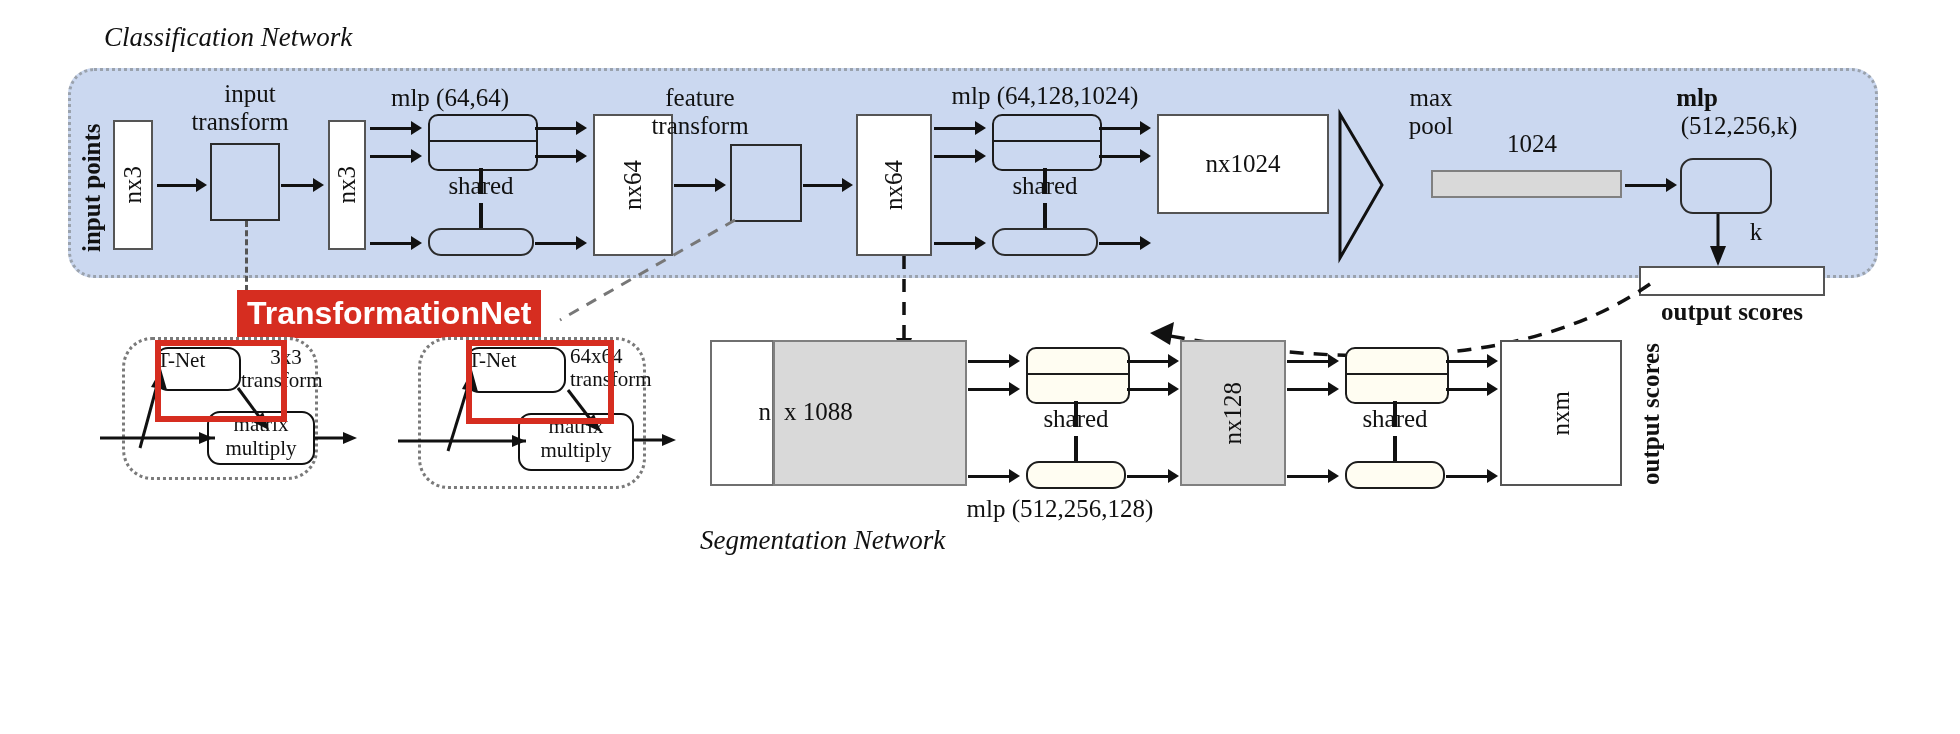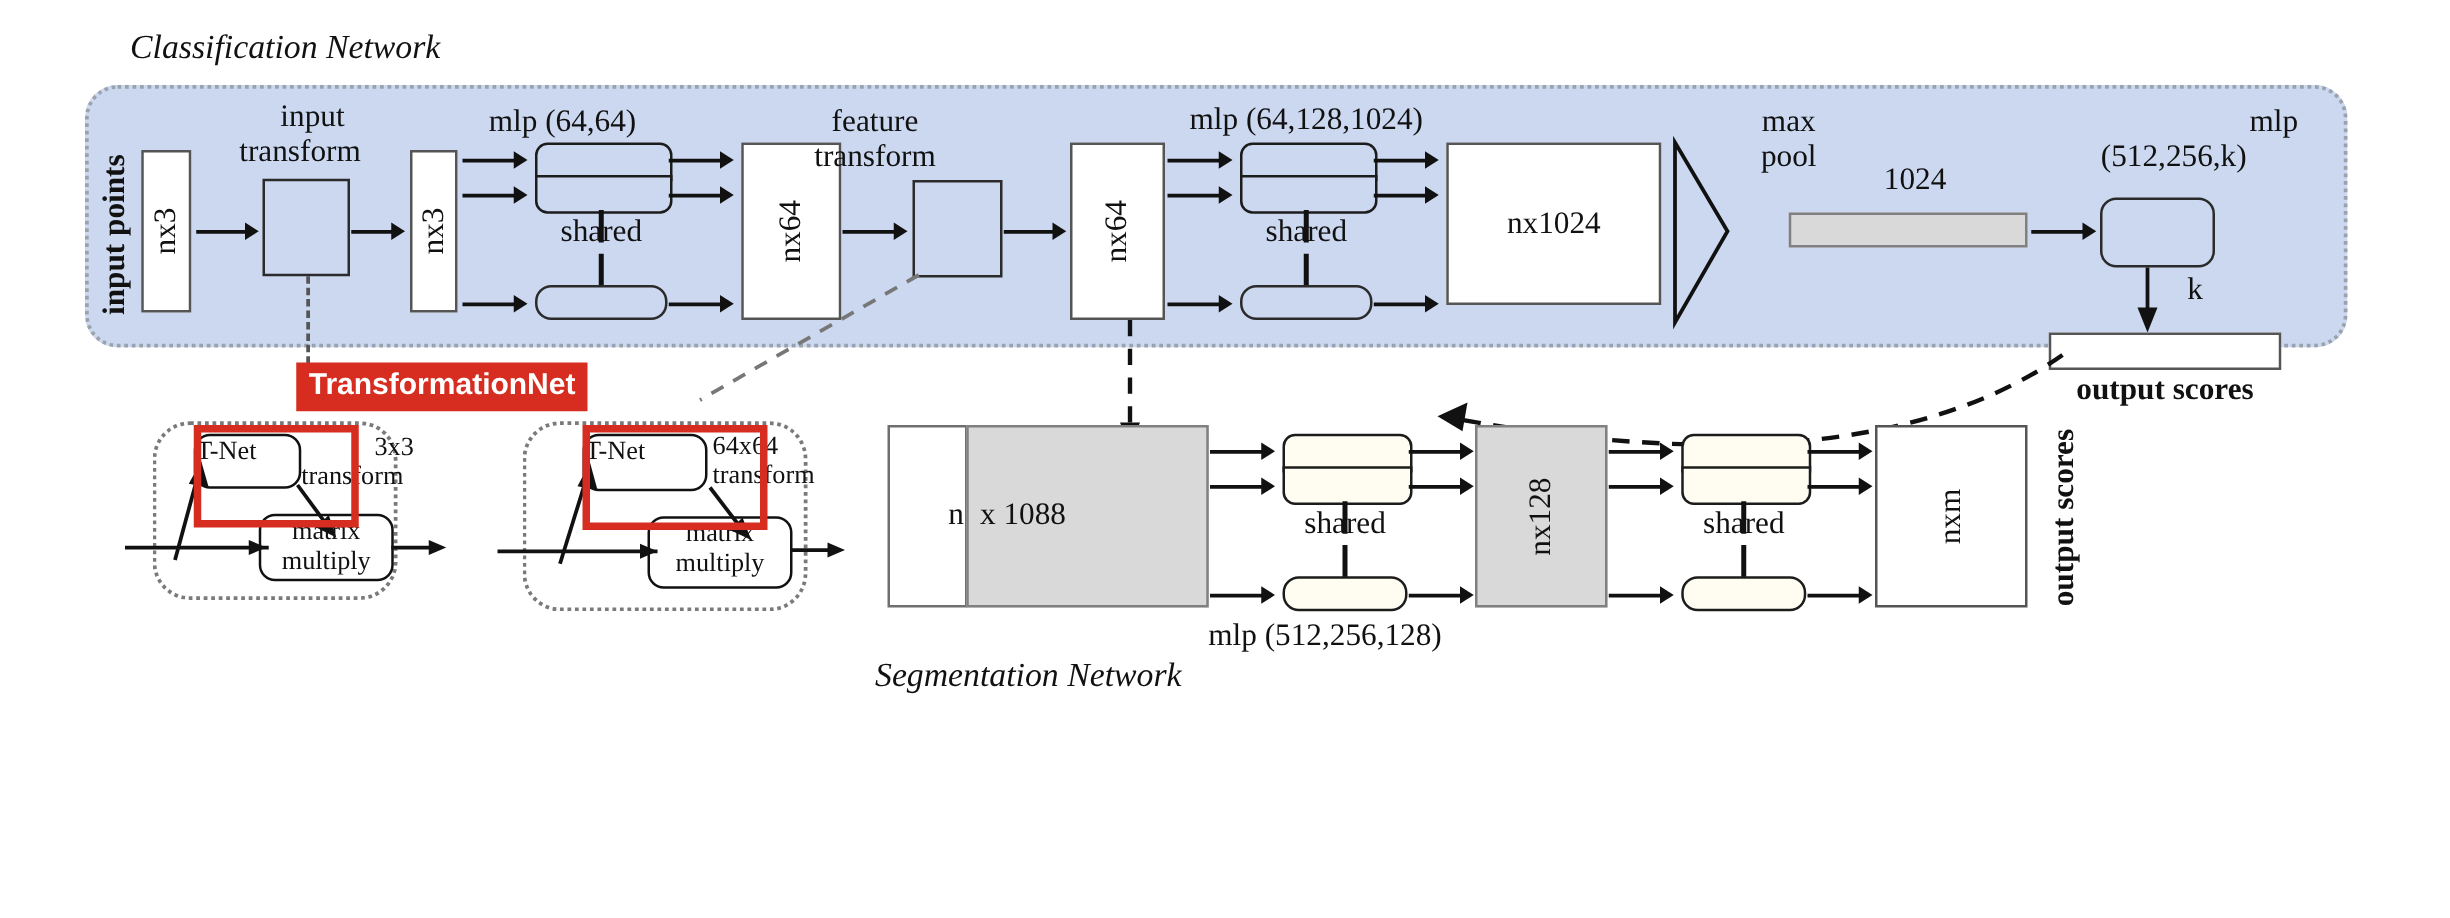--- a/index.html
+++ b/index.html
@@ -90,21 +90,21 @@
 
   .red-rect {
     border:6px solid #d62d20;
     background:transparent;
   }
   .red-tag {
     background:#d62d20;
     color:#ffffff;
     font-family:"Liberation Sans", sans-serif;
     font-weight:bold;
-    font-size:24px;
+    font-size:32px;
     padding:4px 10px 6px 10px;
     white-space:nowrap;
     line-height:1.2;
   }
 </style>
 </head>
 <body>
 
 <div class="stage">
 
@@ -211,37 +211,37 @@
   <div class="abs tick" style="left:1043px; top:168px; height:26px;"></div>
   <div class="abs lbl" style="left:988px; top:172px; width:114px;">shared</div>
   <div class="abs tick" style="left:1043px; top:203px; height:26px;"></div>
 
   <div class="abs box-blue rounded" style="left:992px; top:228px; width:106px; height:28px;"></div>
   <div class="abs hline" style="left:934px; top:242px; width:42px;"></div>
   <div class="abs arrow-r" style="left:975px; top:236px;"></div>
   <div class="abs hline" style="left:1099px; top:242px; width:42px;"></div>
   <div class="abs arrow-r" style="left:1140px; top:236px;"></div>
 
-  <div class="abs box box-tall" style="left:1157px; top:114px; width:172px; height:130px;">
+  <div class="abs box box-tall" style="left:1157px; top:114px; width:172px; height:100px;">
     <span class="lbl">nx1024</span>
   </div>
 
   <svg class="abs" style="left:1338px; top:112px; width:48px; height:148px;">
     <polygon points="2,2 44,73 2,146" fill="none" stroke="#111" stroke-width="3"></polygon>
   </svg>
   <div class="abs lbl" style="left:1388px; top:84px; width:86px;">max</div>
   <div class="abs lbl" style="left:1388px; top:112px; width:86px;">pool</div>
 
   <div class="abs lbl" style="left:1452px; top:130px; width:160px;">1024</div>
   <div class="abs box-gray" style="left:1431px; top:170px; width:191px; height:28px;"></div>
 
   <div class="abs hline" style="left:1625px; top:184px; width:42px;"></div>
   <div class="abs arrow-r" style="left:1666px; top:178px;"></div>
 
-  <div class="abs lbl" style="left:1725px; top:84px; width:188px;">mlp</div>
+  <div class="abs lbl" style="left:1603px; top:84px; width:188px;font-weight:bold;">mlp</div>
   <div class="abs lbl" style="left:1645px; top:112px; width:188px;">(512,256,k)</div>
 
   <div class="abs box-blue rounded" style="left:1680px; top:158px; width:92px; height:56px;"></div>
 
   <svg class="abs" style="left:1706px; top:214px; width:40px; height:54px;">
     <line x1="12" y1="0" x2="12" y2="38" stroke="#111" stroke-width="3"></line>
     <polygon points="12,52 4,32 20,32" fill="#111"></polygon>
   </svg>
   <div class="abs lbl" style="left:1736px; top:218px; width:40px;">k</div>
 
@@ -254,21 +254,21 @@
   </svg>
 
   <div class="abs red-tag" style="left:237px; top:290px;">TransformationNet</div>
 
   <div class="abs tnet-outline" style="left:122px; top:337px; width:196px; height:143px;"></div>
 
   <div class="abs tnet-box" style="left:155px; top:347px; width:86px; height:44px;">
     <span class="lbl lbl-sm" style="width:100%; text-align:center;">T-Net</span>
   </div>
 
-  <div class="abs lbl lbl-sm" style="left:241px; top:346px; width:90px; text-align:right;">3x3</div>
+  <div class="abs lbl lbl-sm" style="left:241px; top:346px; width:90px; text-align:center;">3x3</div>
   <div class="abs lbl lbl-sm" style="left:241px; top:369px; width:110px; text-align:left;">transform</div>
 
   <div class="abs mm-box" style="left:207px; top:411px; width:108px; height:54px;">
     <div style="text-align:center; line-height:1.05;">
       <div class="lbl lbl-sm">matrix</div>
       <div class="lbl lbl-sm">multiply</div>
     </div>
   </div>
 
   <svg class="abs" style="left:95px; top:340px; width:240px; height:140px;">

